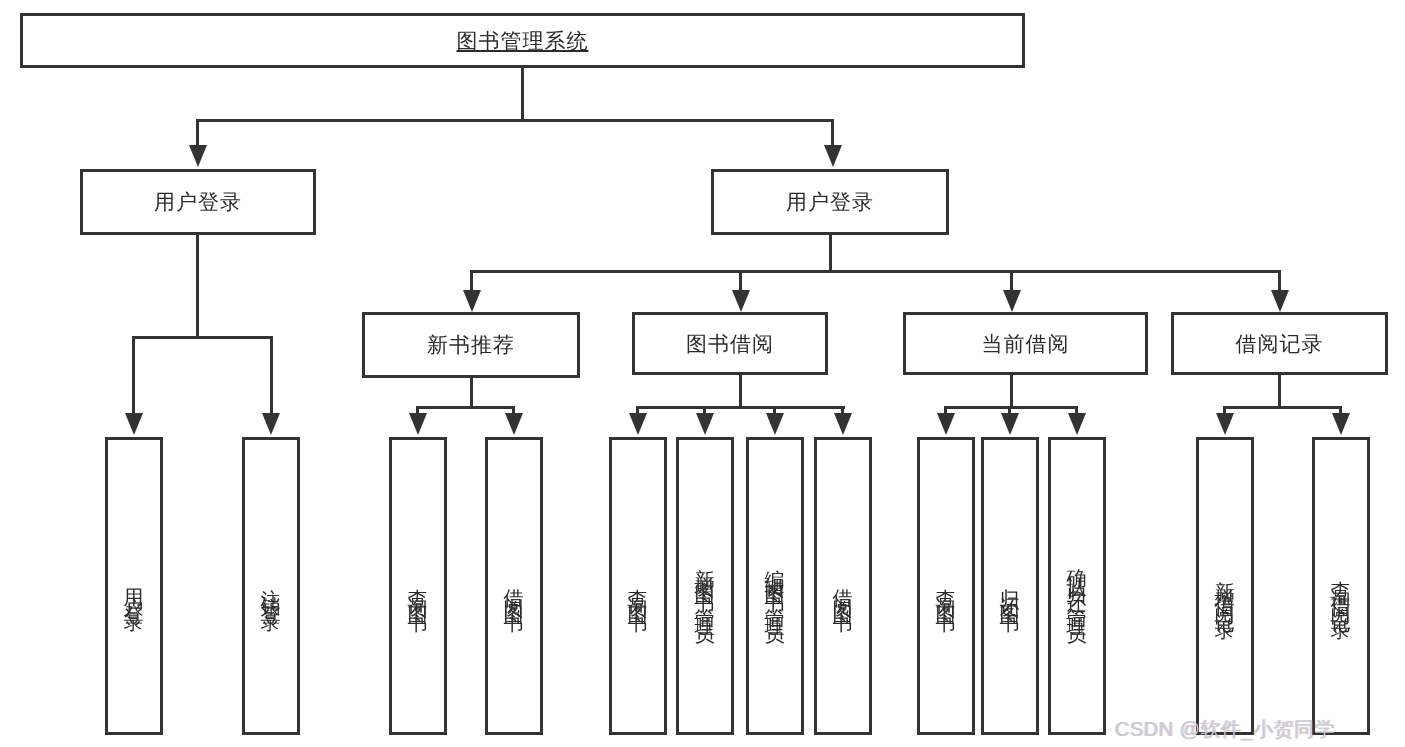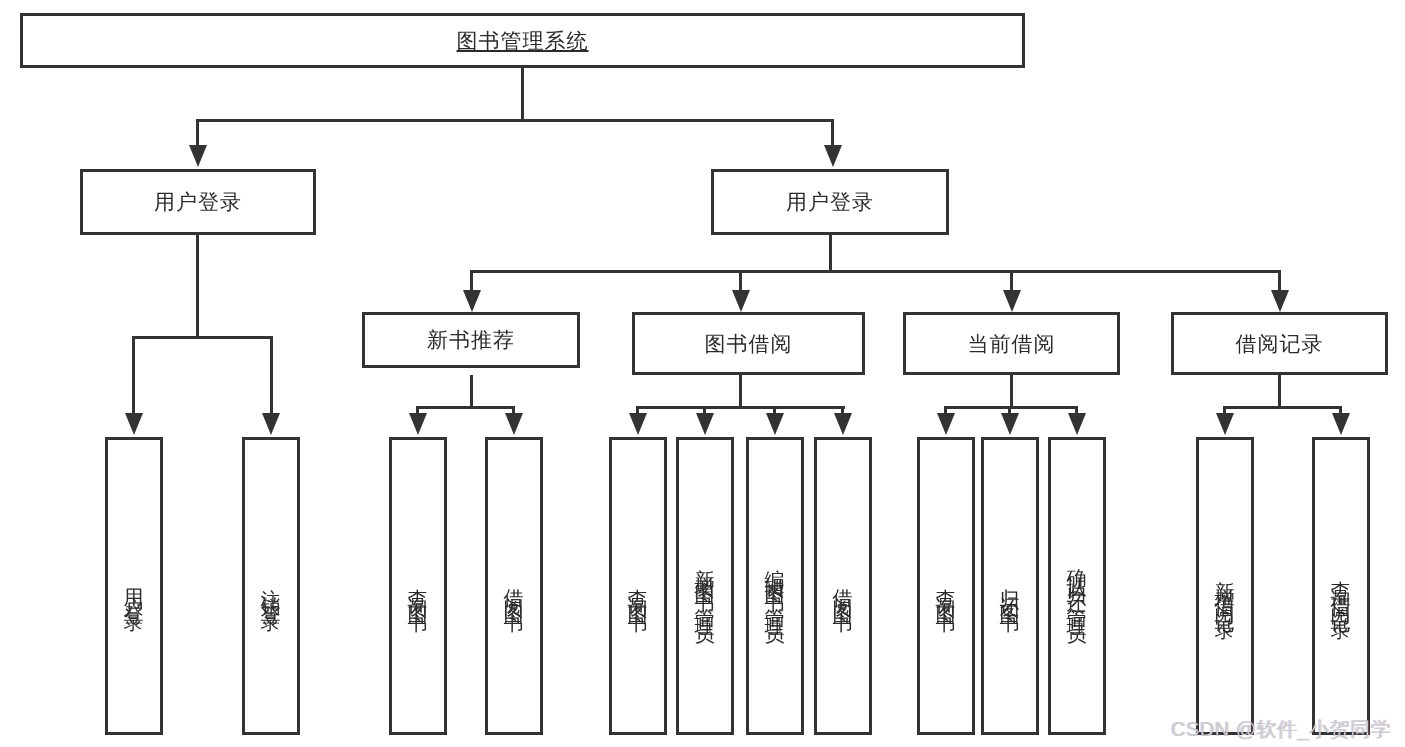--- a/index.html
+++ b/index.html
@@ -58,21 +58,21 @@
     position: absolute;
     width: 0;
     height: 0;
     border-left: 9px solid transparent;
     border-right: 9px solid transparent;
     border-top: 22px solid var(--line);
   }
 
   .watermark {
     position: absolute;
-    left: 1171px;
+    left: 1115px;
     top: 716px;
     font-size: 20px;
     color: var(--watermark);
     letter-spacing: 0.5px;
     white-space: nowrap;
     text-shadow: 1px 0 rgba(190, 90, 90, 0.25), -1px 0 rgba(90, 90, 190, 0.25);
   }
 </style>
 </head>
 <body>
@@ -102,23 +102,23 @@
   <div class="hline" style="left:470px; top:270px; width:810px;"></div>
   <div class="vline" style="left:470px; top:270px; height:22px;"></div>
   <div class="vline" style="left:739px; top:270px; height:22px;"></div>
   <div class="vline" style="left:1010px; top:270px; height:22px;"></div>
   <div class="vline" style="left:1278px; top:270px; height:22px;"></div>
   <div class="arrow" style="left:463px; top:290px;"></div>
   <div class="arrow" style="left:732px; top:290px;"></div>
   <div class="arrow" style="left:1003px; top:290px;"></div>
   <div class="arrow" style="left:1271px; top:290px;"></div>
 
-  <div class="box" style="left:362px; top:312px; width:218px; height:56px;">新书推荐</div>
-  <div class="box" style="left:632px; top:312px; width:233px; height:63px;">图书借阅</div>
-  <div class="box" style="left:903px; top:312px; width:217px; height:63px;">当前借阅</div>
+  <div class="box" style="left:362px; top:312px; width:218px; height:66px;">新书推荐</div>
+  <div class="box" style="left:632px; top:312px; width:196px; height:63px;">图书借阅</div>
+  <div class="box" style="left:903px; top:312px; width:245px; height:63px;">当前借阅</div>
   <div class="box" style="left:1171px; top:312px; width:217px; height:63px;">借阅记录</div>
 
   <div class="vline" style="left:470px; top:375px; height:34px;"></div>
   <div class="hline" style="left:416px; top:406px; width:99px;"></div>
   <div class="vline" style="left:416px; top:406px; height:9px;"></div>
   <div class="vline" style="left:512px; top:406px; height:9px;"></div>
   <div class="arrow" style="left:409px; top:413px;"></div>
   <div class="arrow" style="left:505px; top:413px;"></div>
 
   <div class="vline" style="left:739px; top:375px; height:34px;"></div>

